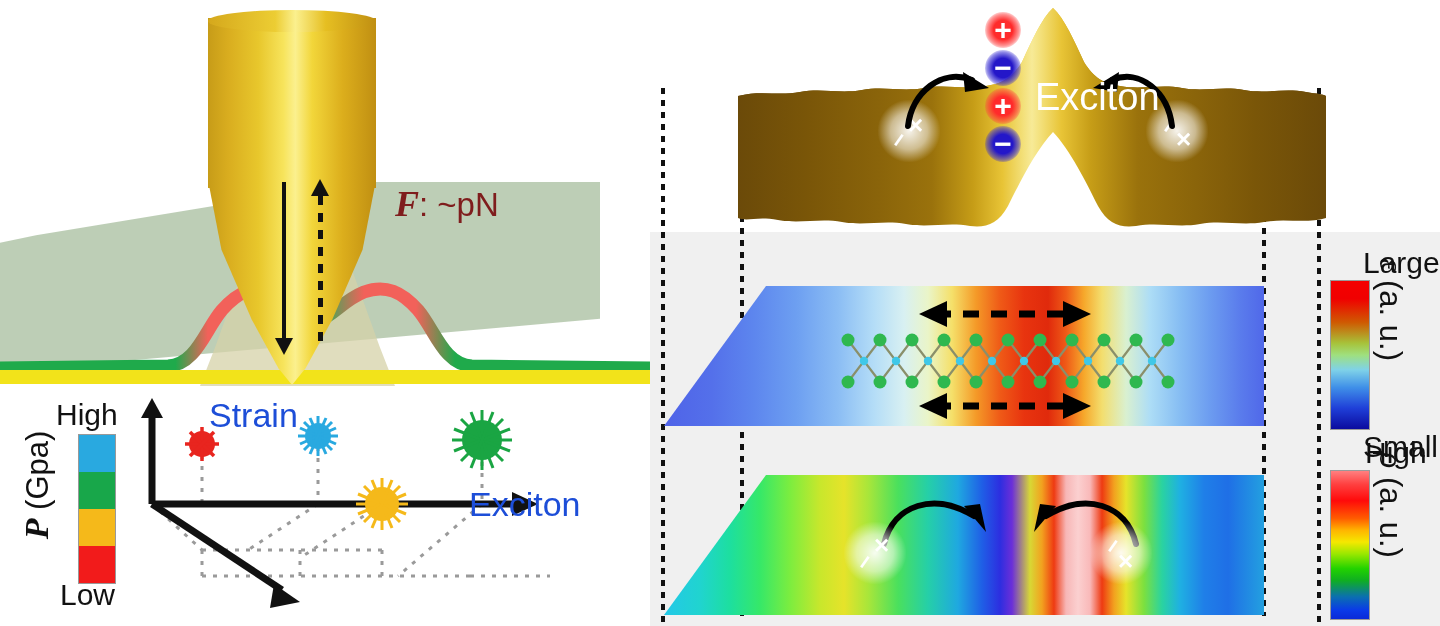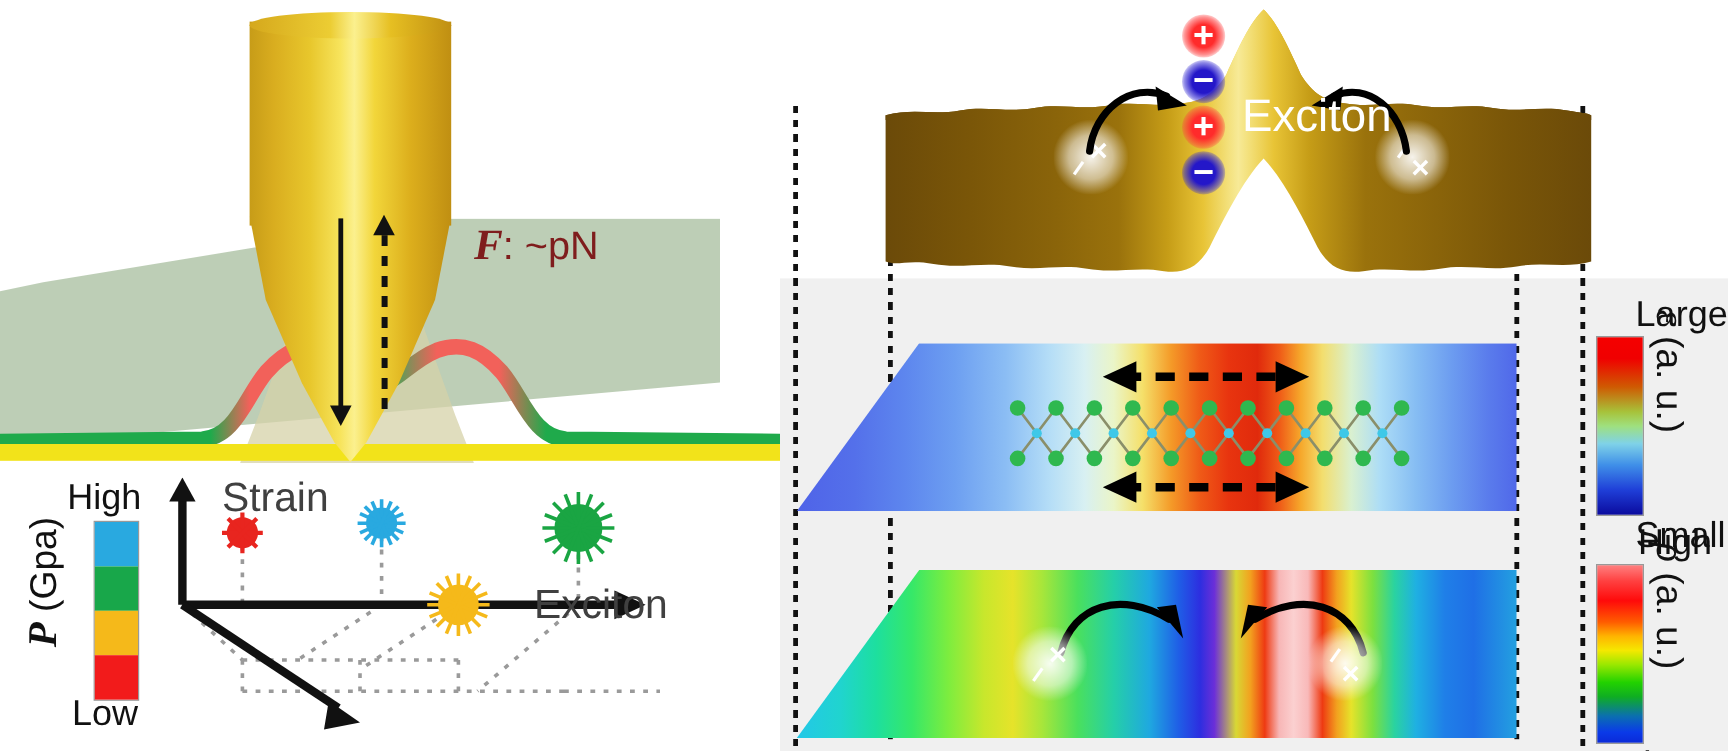--- a/index.html
+++ b/index.html
@@ -44,21 +44,21 @@
   #p-axis-label{position:absolute;left:-28px;top:466px;width:130px;text-align:center;
     font-size:31px;color:#111;transform:rotate(-90deg);white-space:nowrap;}
   #p-axis-label .sym{font-family:"Liberation Serif",serif;font-weight:bold;font-style:italic;font-size:34px;}
   #p-cbar{position:absolute;left:78px;top:434px;width:36px;height:148px;border:1px solid #999;}
   #p-cbar div{height:25%;}
   #p-high{position:absolute;left:56px;top:398px;font-size:30px;color:#111;}
   #p-low{position:absolute;left:60px;top:578px;font-size:30px;color:#111;}
 
   
   .axis-svg{position:absolute;left:130px;top:398px;width:520px;height:228px;}
-  .ax-label{position:absolute;font-size:34px;color:#404040;white-space:nowrap;}
+  .ax-label{position:absolute;font-size:34px;color:#1d4ed8;white-space:nowrap;margin-left:24px;}
   #strain-label{left:185px;top:396px;}
   #bandgap-label{left:445px;top:485px;}
   #exciton-dyn-label{left:225px;top:558px;}
 
   
   #right-panel{position:absolute;left:650px;top:0;width:790px;height:626px;background:#f0f0f0;}
   #rp-top-white{position:absolute;left:0;top:0;width:790px;height:232px;background:#ffffff;}
 
   .dotline{position:absolute;width:4px;
     background:repeating-linear-gradient(to bottom,#111 0px,#111 6px,transparent 6px,transparent 12px);}

